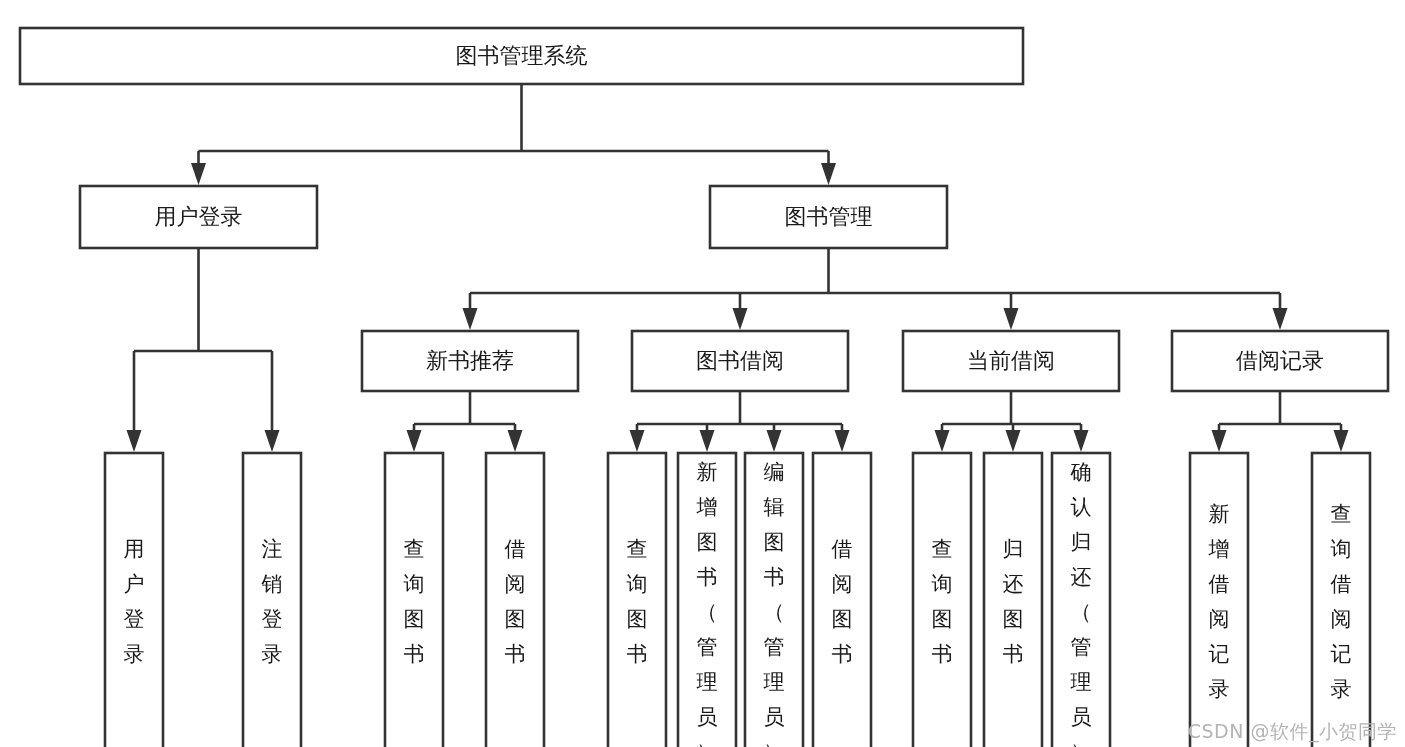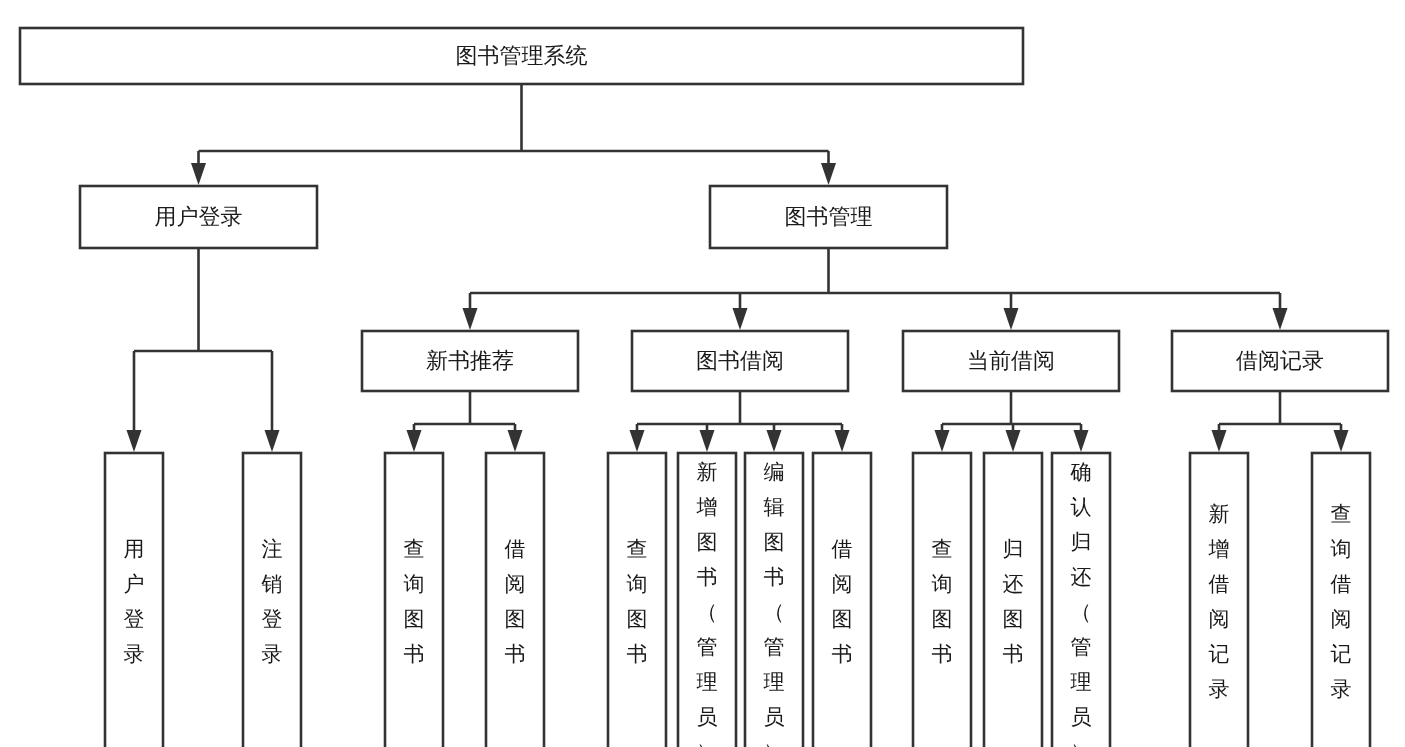--- a/index.html
+++ b/index.html
@@ -274,13 +274,14 @@
           <rect x="1312" y="437" width="58" height="298" class="node-box"></rect>
           <text x="1341" y="504.5" class="leaf-label-char">查</text>
           <text x="1341" y="539.5" class="leaf-label-char">询</text>
           <text x="1341" y="574.5" class="leaf-label-char">借</text>
           <text x="1341" y="609.5" class="leaf-label-char">阅</text>
           <text x="1341" y="644.5" class="leaf-label-char">记</text>
           <text x="1341" y="679.5" class="leaf-label-char">录</text>
         </g>
       </g>
   </svg>
+  <div class="watermark">CSDN @软件_小贺同学</div>
 </div>
 
 </body></html>

